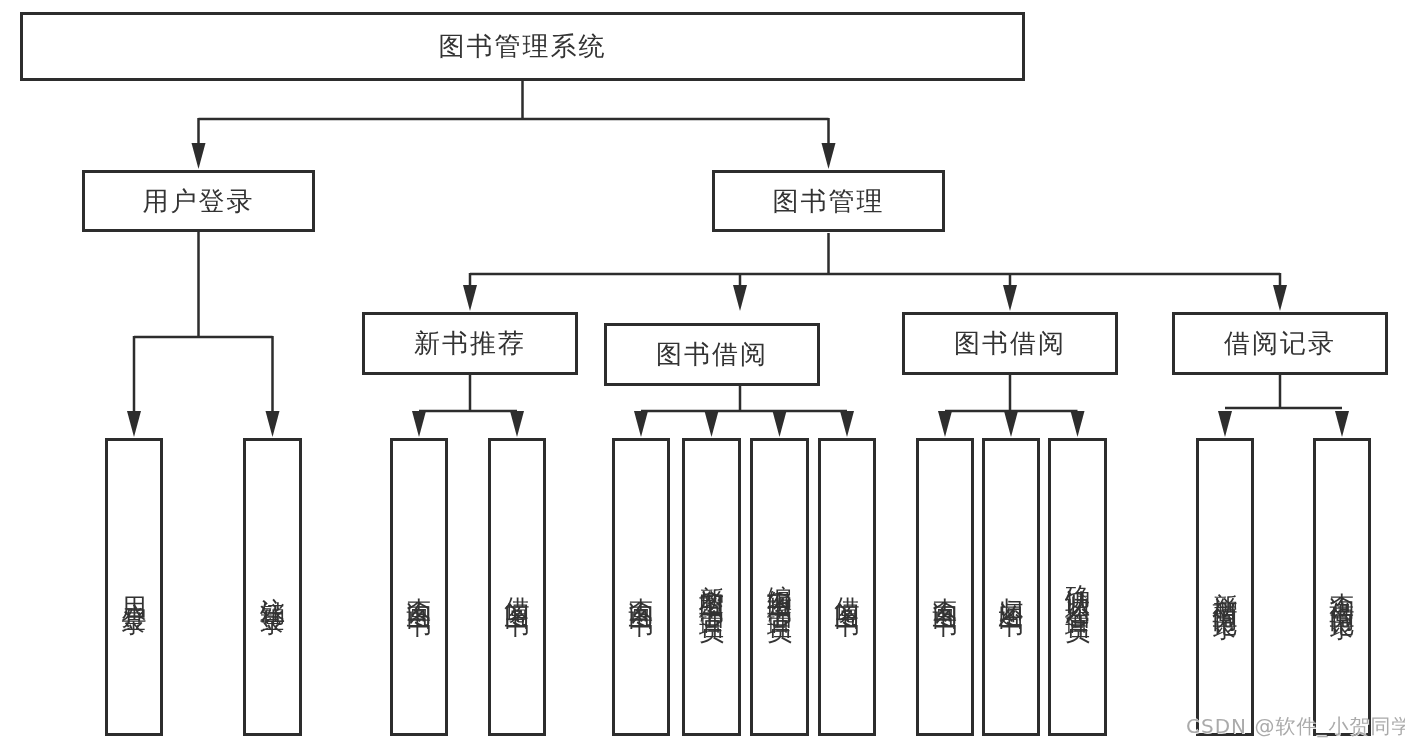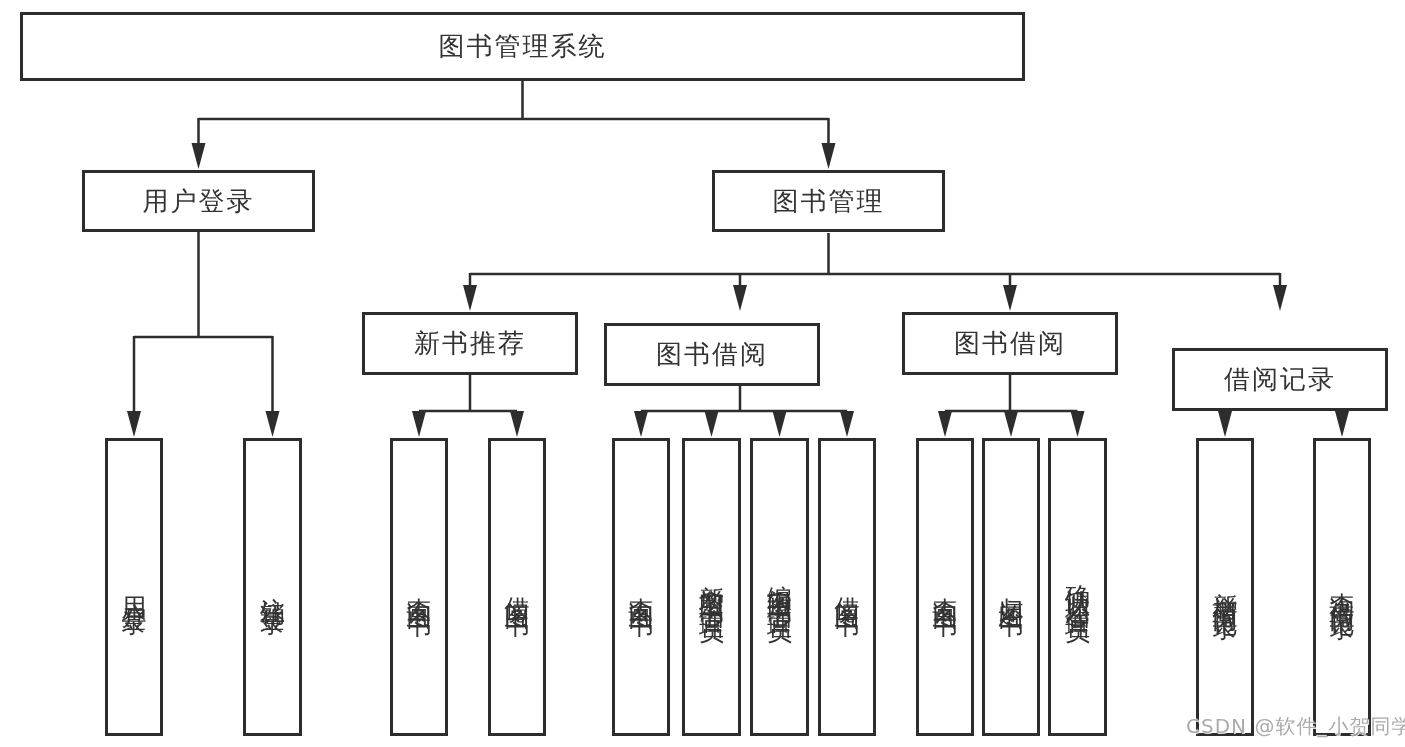--- a/index.html
+++ b/index.html
@@ -46,21 +46,21 @@
     white-space: nowrap;
   }
   .root  { left: 20px;  top: 12px;  width: 1005px; height: 69px; }
   .lvl2  { top: 170px; width: 233px; height: 62px; }
   .n-user-login { left: 82px; }
   .n-book-mgmt  { left: 712px; text-align: center; }
   .lvl3  { top: 312px; width: 216px; height: 63px; justify-content: center; }
   .n-new-book      { left: 362px; }
   .n-book-borrow   { left: 604px; margin-top: 11px; }
   .n-cur-borrow    { left: 902px; }
-  .n-borrow-record { left: 1172px; margin-top: 36px; }
+  .n-borrow-record { left: 1172px; }
   .leaf { top: 438px; width: 58px; height: 298px; }
   .leaf-u1 { left: 105px; }
   .leaf-u2 { left: 243px; width: 59px; }
   .leaf-n1 { left: 390px; }
   .leaf-n2 { left: 488px; }
   .leaf-b1 { left: 612px; }
   .leaf-b2 { left: 682px; width: 59px; }
   .leaf-b3 { left: 750px; width: 59px; }
   .leaf-b4 { left: 818px; }
   .leaf-c1 { left: 916px; }

